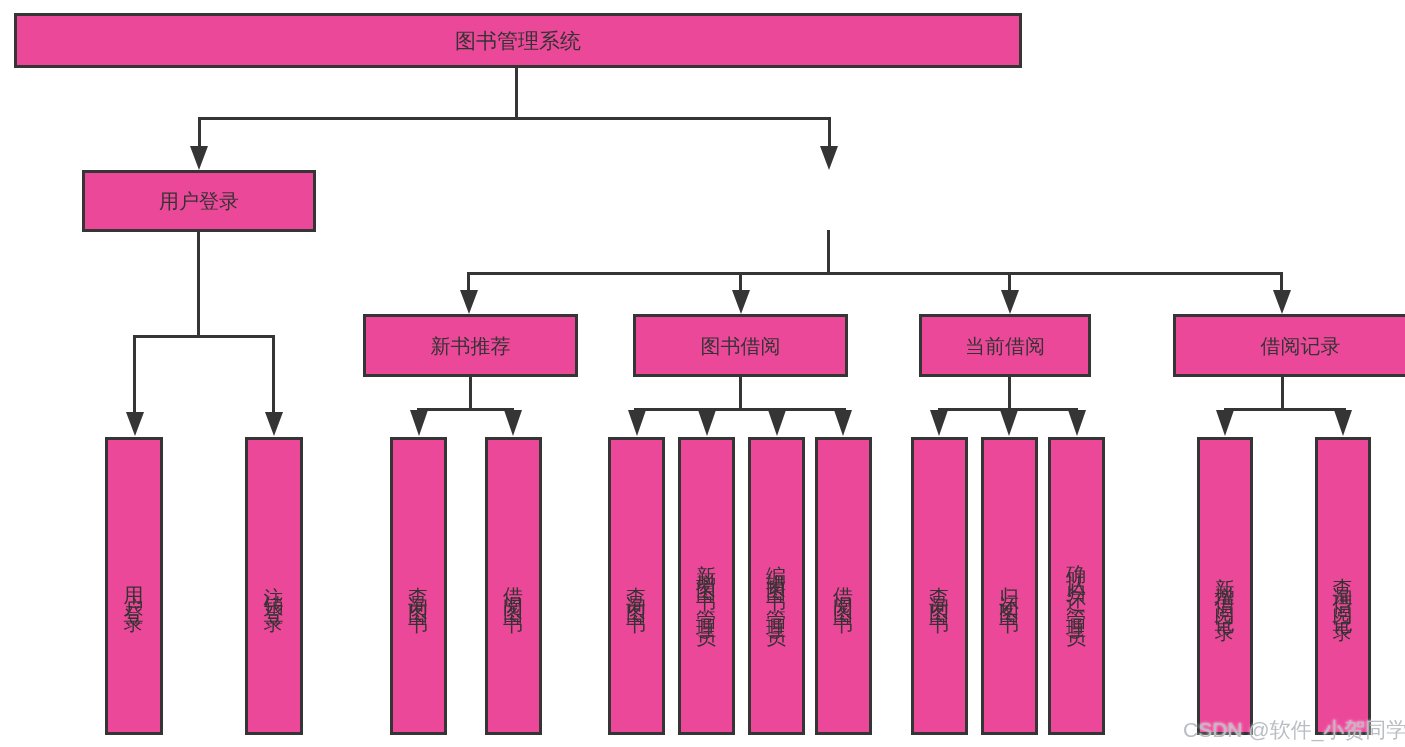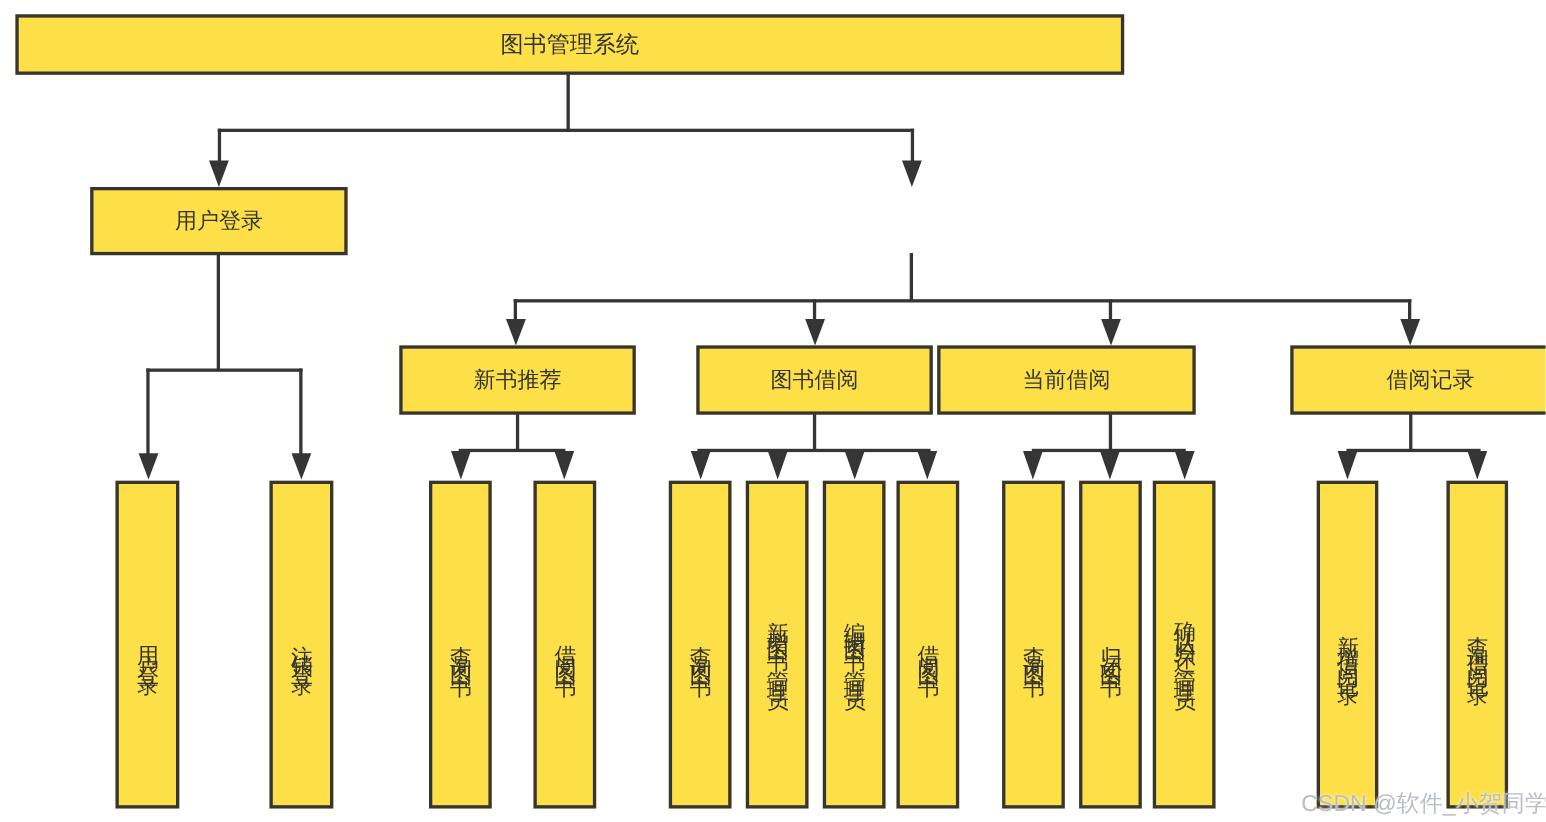--- a/index.html
+++ b/index.html
@@ -17,21 +17,21 @@
     position: relative;
     width: 1405px;
     height: 747px;
     background: var(--background);
     overflow: hidden;
   }
   .node {
     position: absolute;
     box-sizing: border-box;
     border: 3px solid var(--line);
-    background: #fde047;
+    background: #ec4899;
     color: var(--text);
     display: flex;
     align-items: center;
     justify-content: center;
     font-size: 20px;
     line-height: 1;
     text-align: center;
   }
   .node.root { font-size: 21px; }
   .node.vtext {
@@ -93,21 +93,21 @@
   <div class="line" style="left:739px;top:272px;width:3px;height:20px;"></div>
   <div class="line" style="left:1008px;top:272px;width:3px;height:20px;"></div>
   <div class="line" style="left:1280px;top:272px;width:3px;height:20px;"></div>
   <div class="arrow" style="left:460px;top:290px;"></div>
   <div class="arrow" style="left:732px;top:290px;"></div>
   <div class="arrow" style="left:1001px;top:290px;"></div>
   <div class="arrow" style="left:1273px;top:290px;"></div>
 
   <div class="node" style="left:363px;top:314px;width:215px;height:63px;">新书推荐</div>
   <div class="node" style="left:633px;top:314px;width:215px;height:63px;">图书借阅</div>
-  <div class="node" style="left:852px;top:314px;width:235px;height:63px;">当前借阅</div>
+  <div class="node" style="left:919px;top:314px;width:172px;height:63px;">当前借阅</div>
   <div class="node" style="left:1173px;top:314px;width:241px;height:63px;padding-left:14px;">借阅记录</div>
 
   <div class="line" style="left:469px;top:375px;width:3px;height:35px;"></div>
   <div class="line" style="left:417px;top:408px;width:97px;height:3px;"></div>
   <div class="arrow leaf" style="left:410px;top:410px;"></div>
   <div class="arrow leaf" style="left:504px;top:410px;"></div>
 
   <div class="line" style="left:739px;top:375px;width:3px;height:35px;"></div>
   <div class="line" style="left:634px;top:408px;width:212px;height:3px;"></div>
   <div class="arrow leaf" style="left:628px;top:410px;"></div>

